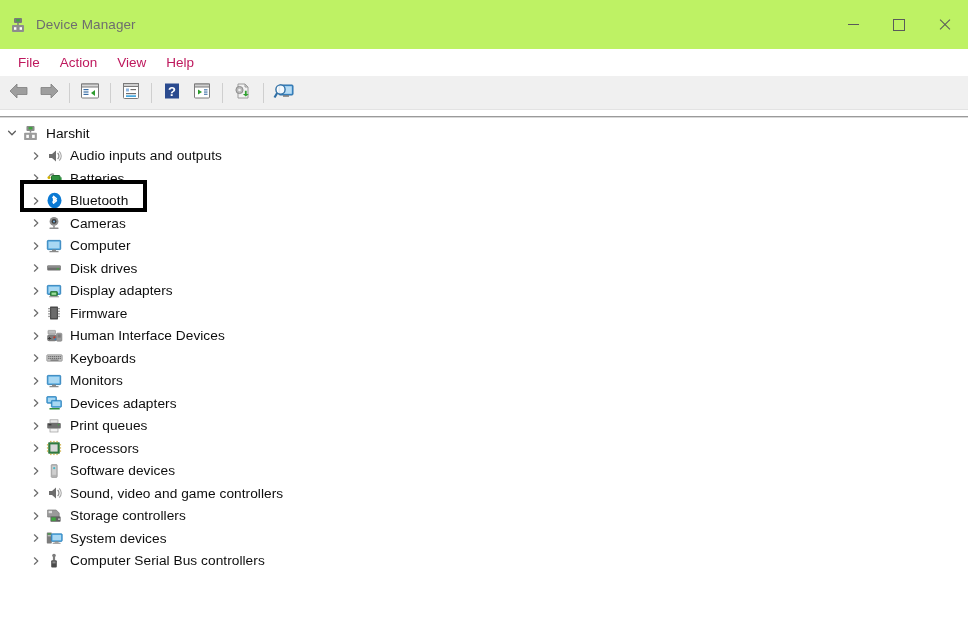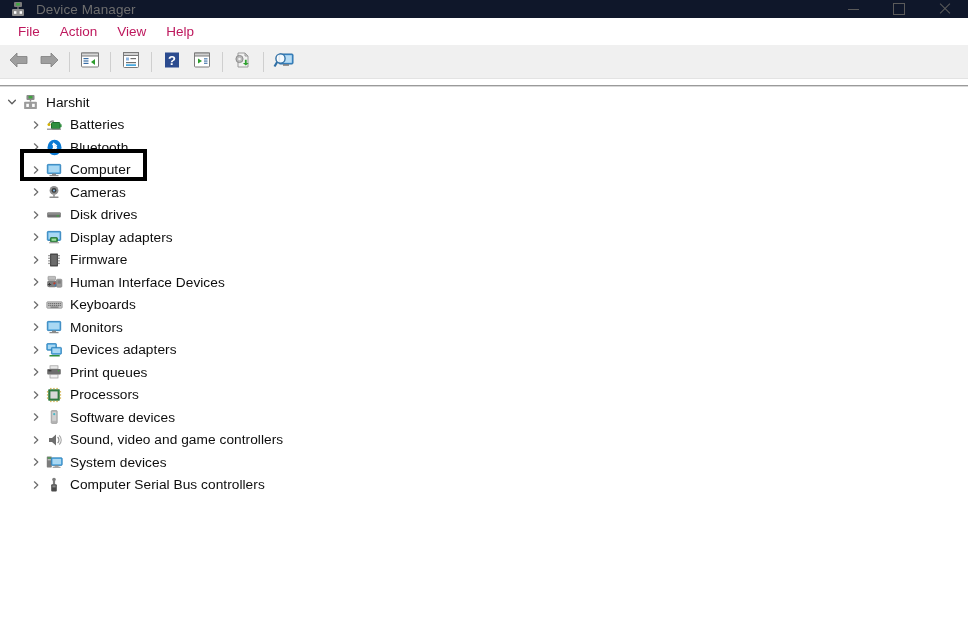--- a/index.html
+++ b/index.html
@@ -10,22 +10,22 @@
   body {
     width: 968px;
     height: 632px;
     font-family: "Liberation Sans", sans-serif;
     overflow: hidden;
     position: relative;
   }
 
   
   .titlebar {
-    height: 18px;
-    background: #0f172a;
+    height: 49px;
+    background: #bef264;
     display: flex;
     align-items: center;
     position: relative;
     user-select: none;
   }
   .titlebar-icon {
     width: 16px;
     height: 16px;
     margin-left: 10px;
     margin-right: 10px;
@@ -317,20 +317,35 @@
         <rect x="6.2" y="1.8" width="3.6" height="2.4" fill="#3fa63f"></rect>
         <rect x="7.3" y="5.6" width="1.4" height="1.6" fill="#8a8a8a"></rect>
         <rect x="2" y="7.2" width="12" height="7" rx="0.8" fill="#9b9b9b"></rect>
         <rect x="4" y="9.2" width="2.5" height="3" fill="#fdfdfd"></rect>
         <rect x="9.5" y="9.2" width="2.5" height="3" fill="#fdfdfd"></rect>
       </svg>
     </span>
     <span class="label">Harshit</span>
   </div>
 
+  <div class="row depth1">
+    <span class="chev">
+      <svg width="8" height="10" viewBox="0 0 8 10">
+          <path d="M2.4 1.8 L5.8 5 L2.4 8.2" fill="none" stroke="#6b6b6b" stroke-width="1.2" stroke-linecap="round" stroke-linejoin="round"></path>
+        </svg>
+    </span>
+    <span class="icon-cell">
+      <svg width="16" height="16" viewBox="0 0 16 16">
+        <path d="M3 6 h3 L10 2.6 v10.8 L6 10 H3 Z" fill="#6e6e6e"></path>
+        <path d="M11.6 5 a4 4 0 0 1 0 6" fill="none" stroke="#8c8c8c" stroke-width="1.2"></path>
+        <path d="M13.2 3.4 a6.2 6.2 0 0 1 0 9.2" fill="none" stroke="#a5a5a5" stroke-width="1.1"></path>
+      </svg>
+    </span>
+    <span class="label">Audio inputs and outputs</span>
+  </div>
 
   <div class="row depth1">
     <span class="chev">
       <svg width="8" height="10" viewBox="0 0 8 10">
           <path d="M2.4 1.8 L5.8 5 L2.4 8.2" fill="none" stroke="#6b6b6b" stroke-width="1.2" stroke-linecap="round" stroke-linejoin="round"></path>
         </svg>
     </span>
     <span class="icon-cell">
       <svg width="17" height="16" viewBox="0 0 17 16">
         <rect x="5.5" y="5.5" width="8.5" height="6.5" rx="1" fill="#2f8f3f" stroke="#1f6a2c"></rect>
@@ -359,45 +374,45 @@
   </div>
 
   <div class="row depth1">
     <span class="chev">
       <svg width="8" height="10" viewBox="0 0 8 10">
           <path d="M2.4 1.8 L5.8 5 L2.4 8.2" fill="none" stroke="#6b6b6b" stroke-width="1.2" stroke-linecap="round" stroke-linejoin="round"></path>
         </svg>
     </span>
     <span class="icon-cell">
       <svg width="16" height="16" viewBox="0 0 16 16">
-        <rect x="1.3" y="2.4" width="13.4" height="9.2" rx="0.8" fill="#4aa3dd" stroke="#2c7fb8" stroke-width="0.9"></rect>
-        <rect x="2.5" y="3.6" width="11" height="6.8" fill="#a9d8f3"></rect>
-        <rect x="6" y="11.6" width="4" height="1.5" fill="#8a8a8a"></rect>
-        <rect x="3.4" y="13.1" width="9.2" height="1.2" rx="0.5" fill="#8a8a8a"></rect>
-      </svg>
-    </span>
-    <span class="label">Computer</span>
-  </div>
-
-  <div class="row depth1">
-    <span class="chev">
-      <svg width="8" height="10" viewBox="0 0 8 10">
-          <path d="M2.4 1.8 L5.8 5 L2.4 8.2" fill="none" stroke="#6b6b6b" stroke-width="1.2" stroke-linecap="round" stroke-linejoin="round"></path>
-        </svg>
-    </span>
-    <span class="icon-cell">
-      <svg width="16" height="16" viewBox="0 0 16 16">
         <circle cx="8" cy="6.4" r="4.4" fill="#8d8d8d"></circle>
         <circle cx="8" cy="6.4" r="2.4" fill="#3b3b3b"></circle>
         <circle cx="8" cy="6.4" r="1" fill="#79b8e8"></circle>
         <rect x="7.2" y="10.6" width="1.6" height="2.2" fill="#8d8d8d"></rect>
         <rect x="3.4" y="12.6" width="9.2" height="1.3" rx="0.6" fill="#8d8d8d"></rect>
       </svg>
     </span>
     <span class="label">Cameras</span>
+  </div>
+
+  <div class="row depth1">
+    <span class="chev">
+      <svg width="8" height="10" viewBox="0 0 8 10">
+          <path d="M2.4 1.8 L5.8 5 L2.4 8.2" fill="none" stroke="#6b6b6b" stroke-width="1.2" stroke-linecap="round" stroke-linejoin="round"></path>
+        </svg>
+    </span>
+    <span class="icon-cell">
+      <svg width="16" height="16" viewBox="0 0 16 16">
+        <rect x="1.3" y="2.4" width="13.4" height="9.2" rx="0.8" fill="#4aa3dd" stroke="#2c7fb8" stroke-width="0.9"></rect>
+        <rect x="2.5" y="3.6" width="11" height="6.8" fill="#a9d8f3"></rect>
+        <rect x="6" y="11.6" width="4" height="1.5" fill="#8a8a8a"></rect>
+        <rect x="3.4" y="13.1" width="9.2" height="1.2" rx="0.5" fill="#8a8a8a"></rect>
+      </svg>
+    </span>
+    <span class="label">Computer</span>
   </div>
 
   <div class="row depth1">
     <span class="chev">
       <svg width="8" height="10" viewBox="0 0 8 10">
           <path d="M2.4 1.8 L5.8 5 L2.4 8.2" fill="none" stroke="#6b6b6b" stroke-width="1.2" stroke-linecap="round" stroke-linejoin="round"></path>
         </svg>
     </span>
     <span class="icon-cell">
       <svg width="16" height="16" viewBox="0 0 16 16">
@@ -615,20 +630,37 @@
     <span class="icon-cell">
       <svg width="16" height="16" viewBox="0 0 16 16">
         <path d="M3 6 h3 L10 2.6 v10.8 L6 10 H3 Z" fill="#6e6e6e"></path>
         <path d="M11.6 5 a4 4 0 0 1 0 6" fill="none" stroke="#8c8c8c" stroke-width="1.2"></path>
         <path d="M13.2 3.4 a6.2 6.2 0 0 1 0 9.2" fill="none" stroke="#a5a5a5" stroke-width="1.1"></path>
       </svg>
     </span>
     <span class="label">Sound, video and game controllers</span>
   </div>
 
+  <div class="row depth1">
+    <span class="chev">
+      <svg width="8" height="10" viewBox="0 0 8 10">
+          <path d="M2.4 1.8 L5.8 5 L2.4 8.2" fill="none" stroke="#6b6b6b" stroke-width="1.2" stroke-linecap="round" stroke-linejoin="round"></path>
+        </svg>
+    </span>
+    <span class="icon-cell">
+      <svg width="16" height="16" viewBox="0 0 16 16">
+        <path d="M1.6 2 h8.6 l3 3 v4 h-11.6 z" fill="#9a9a9a" stroke="#7a7a7a" stroke-width="0.7"></path>
+        <path d="M2.6 2.8 h3.4 v2.4 h-3.4 z" fill="#dcdcdc"></path>
+        <rect x="4.4" y="8.4" width="10.2" height="5.4" rx="0.7" fill="#5f5f5f"></rect>
+        <rect x="5.4" y="9.4" width="4.4" height="3.4" fill="#3fa63f"></rect>
+        <circle cx="13" cy="11.2" r="0.9" fill="#c9c9c9"></circle>
+      </svg>
+    </span>
+    <span class="label">Storage controllers</span>
+  </div>
 
   <div class="row depth1">
     <span class="chev">
       <svg width="8" height="10" viewBox="0 0 8 10">
           <path d="M2.4 1.8 L5.8 5 L2.4 8.2" fill="none" stroke="#6b6b6b" stroke-width="1.2" stroke-linecap="round" stroke-linejoin="round"></path>
         </svg>
     </span>
     <span class="icon-cell">
       <svg width="17" height="16" viewBox="0 0 17 16">
         <rect x="0.8" y="2.4" width="5" height="11" rx="0.6" fill="#7c7c7c"></rect>

